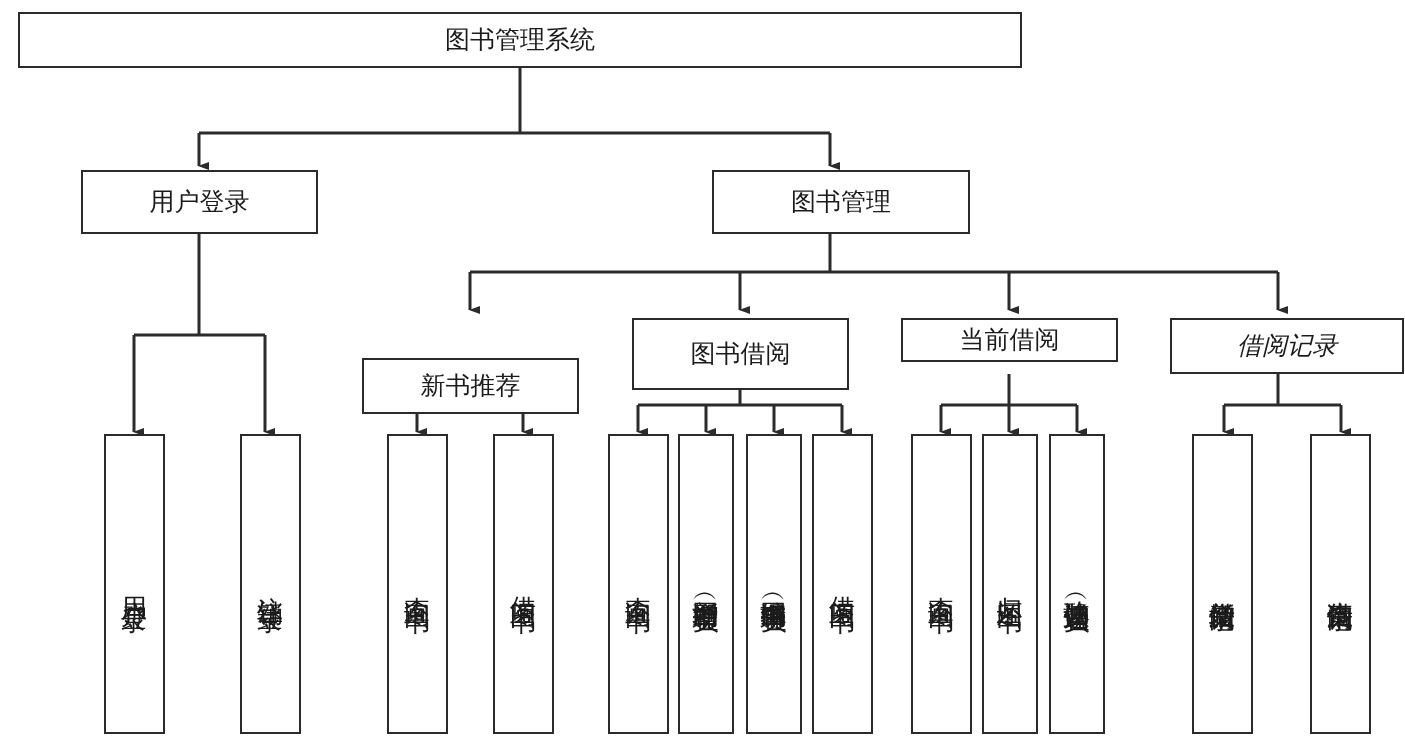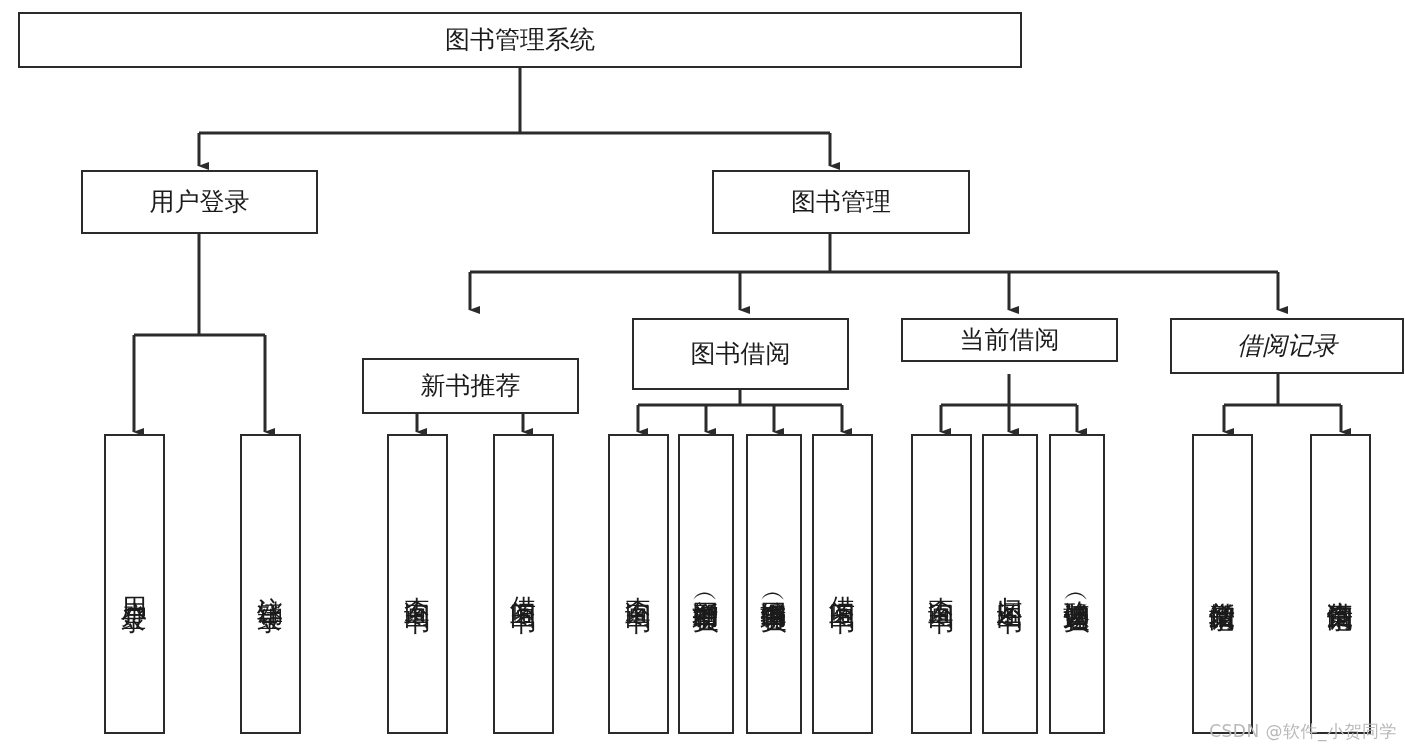--- a/index.html
+++ b/index.html
@@ -193,14 +193,13 @@
     <span class="node-label">确认归还（管理员）</span>
   </div>
 
   <div class="node vertical tall" style="left:1192px; top:434px; width:61px; height:300px;">
     <span class="node-label">新增借阅记录</span>
   </div>
   <div class="node vertical tall" style="left:1310px; top:434px; width:61px; height:300px;">
     <span class="node-label">查询借阅记录</span>
   </div>
 
-  <div class="watermark">CSDN @软件_小贺同学</div>
 </div>
 
 </body></html>

